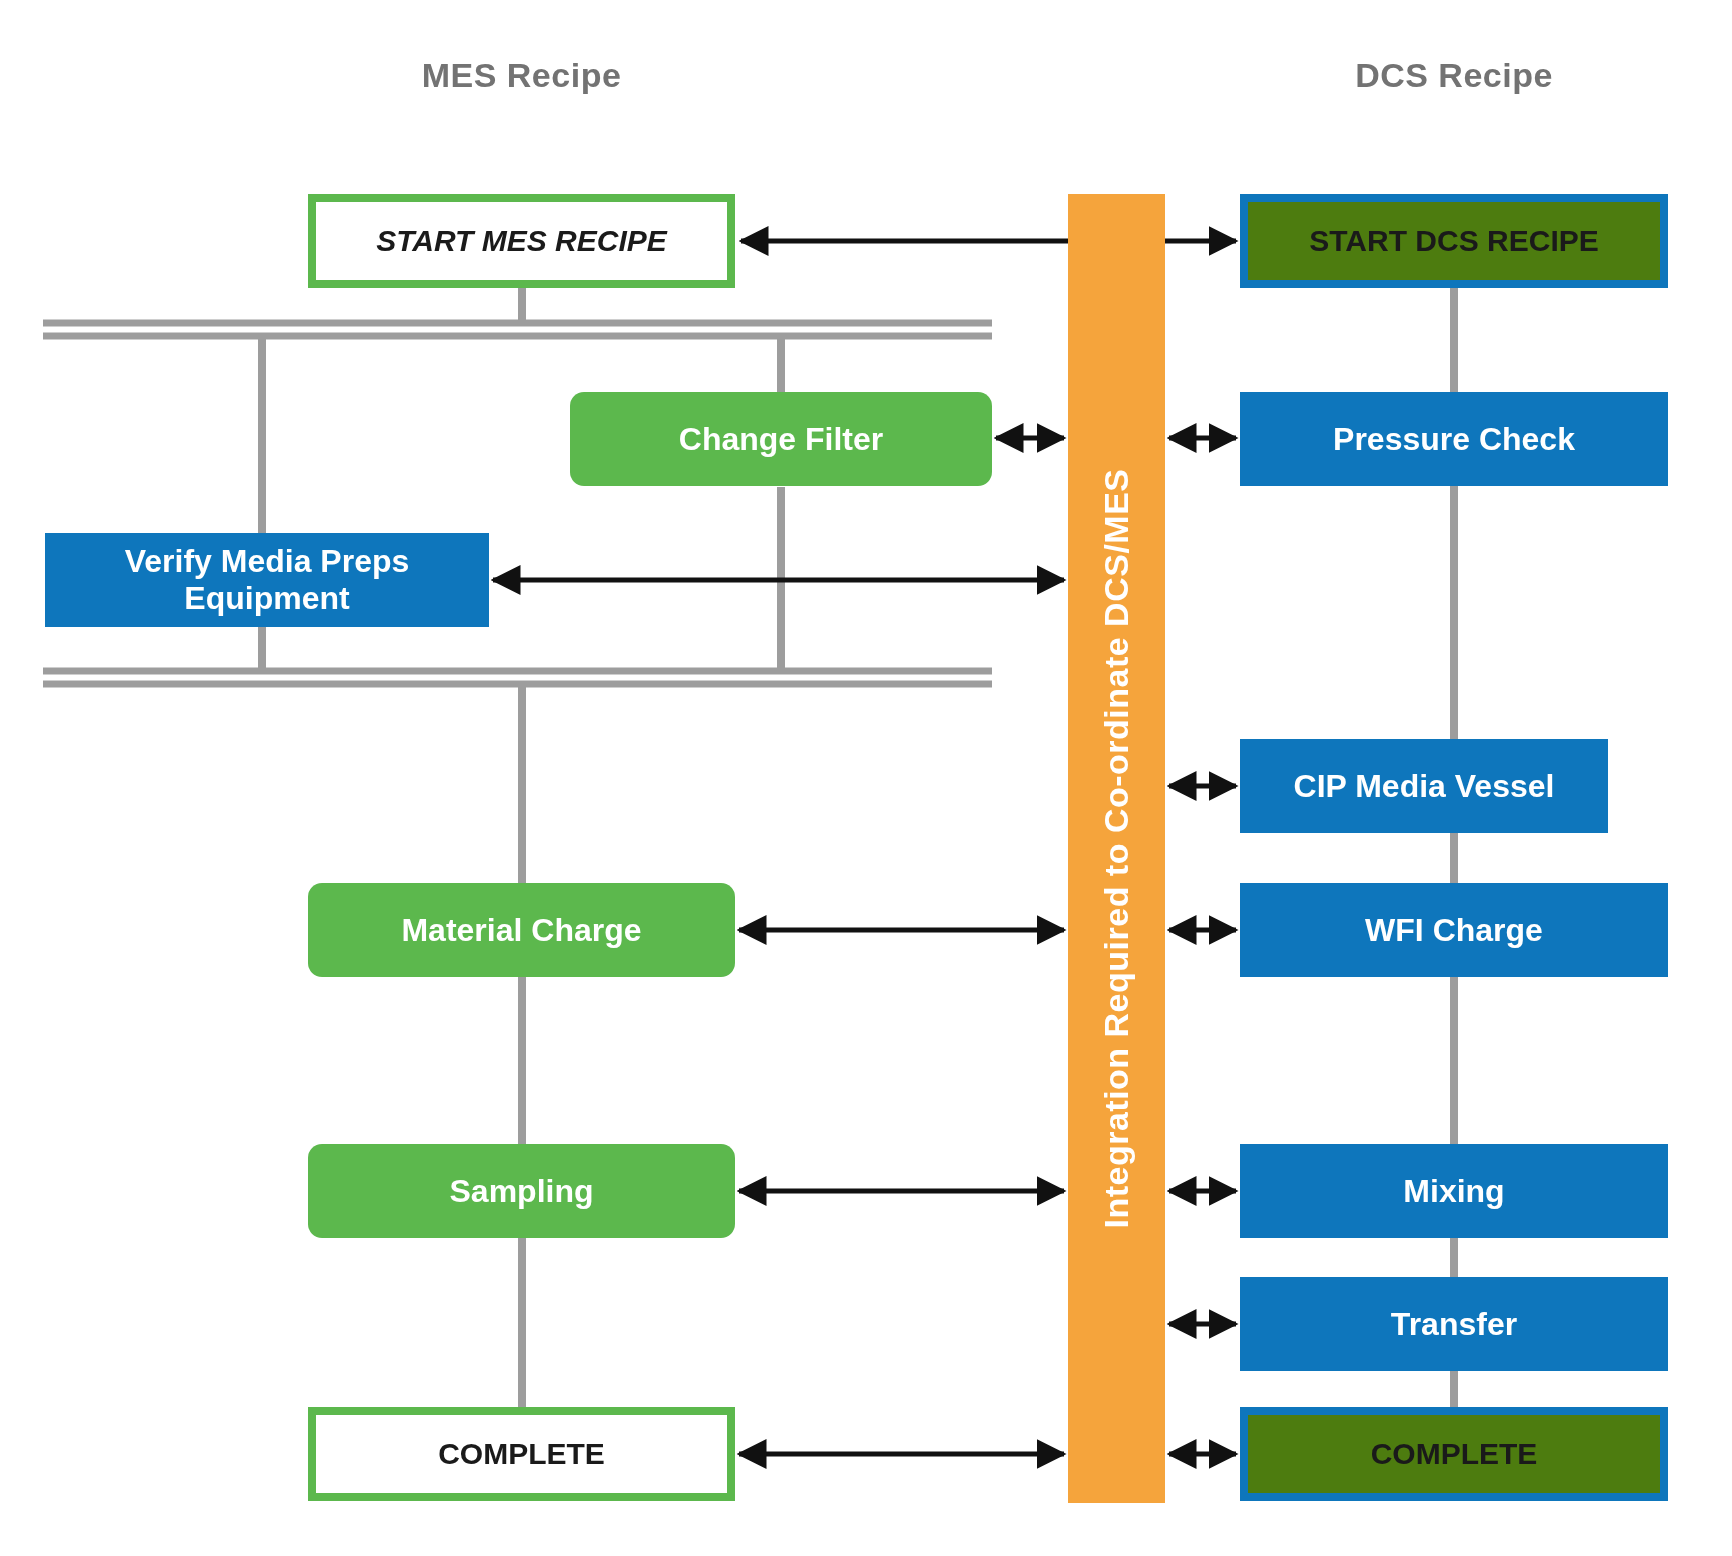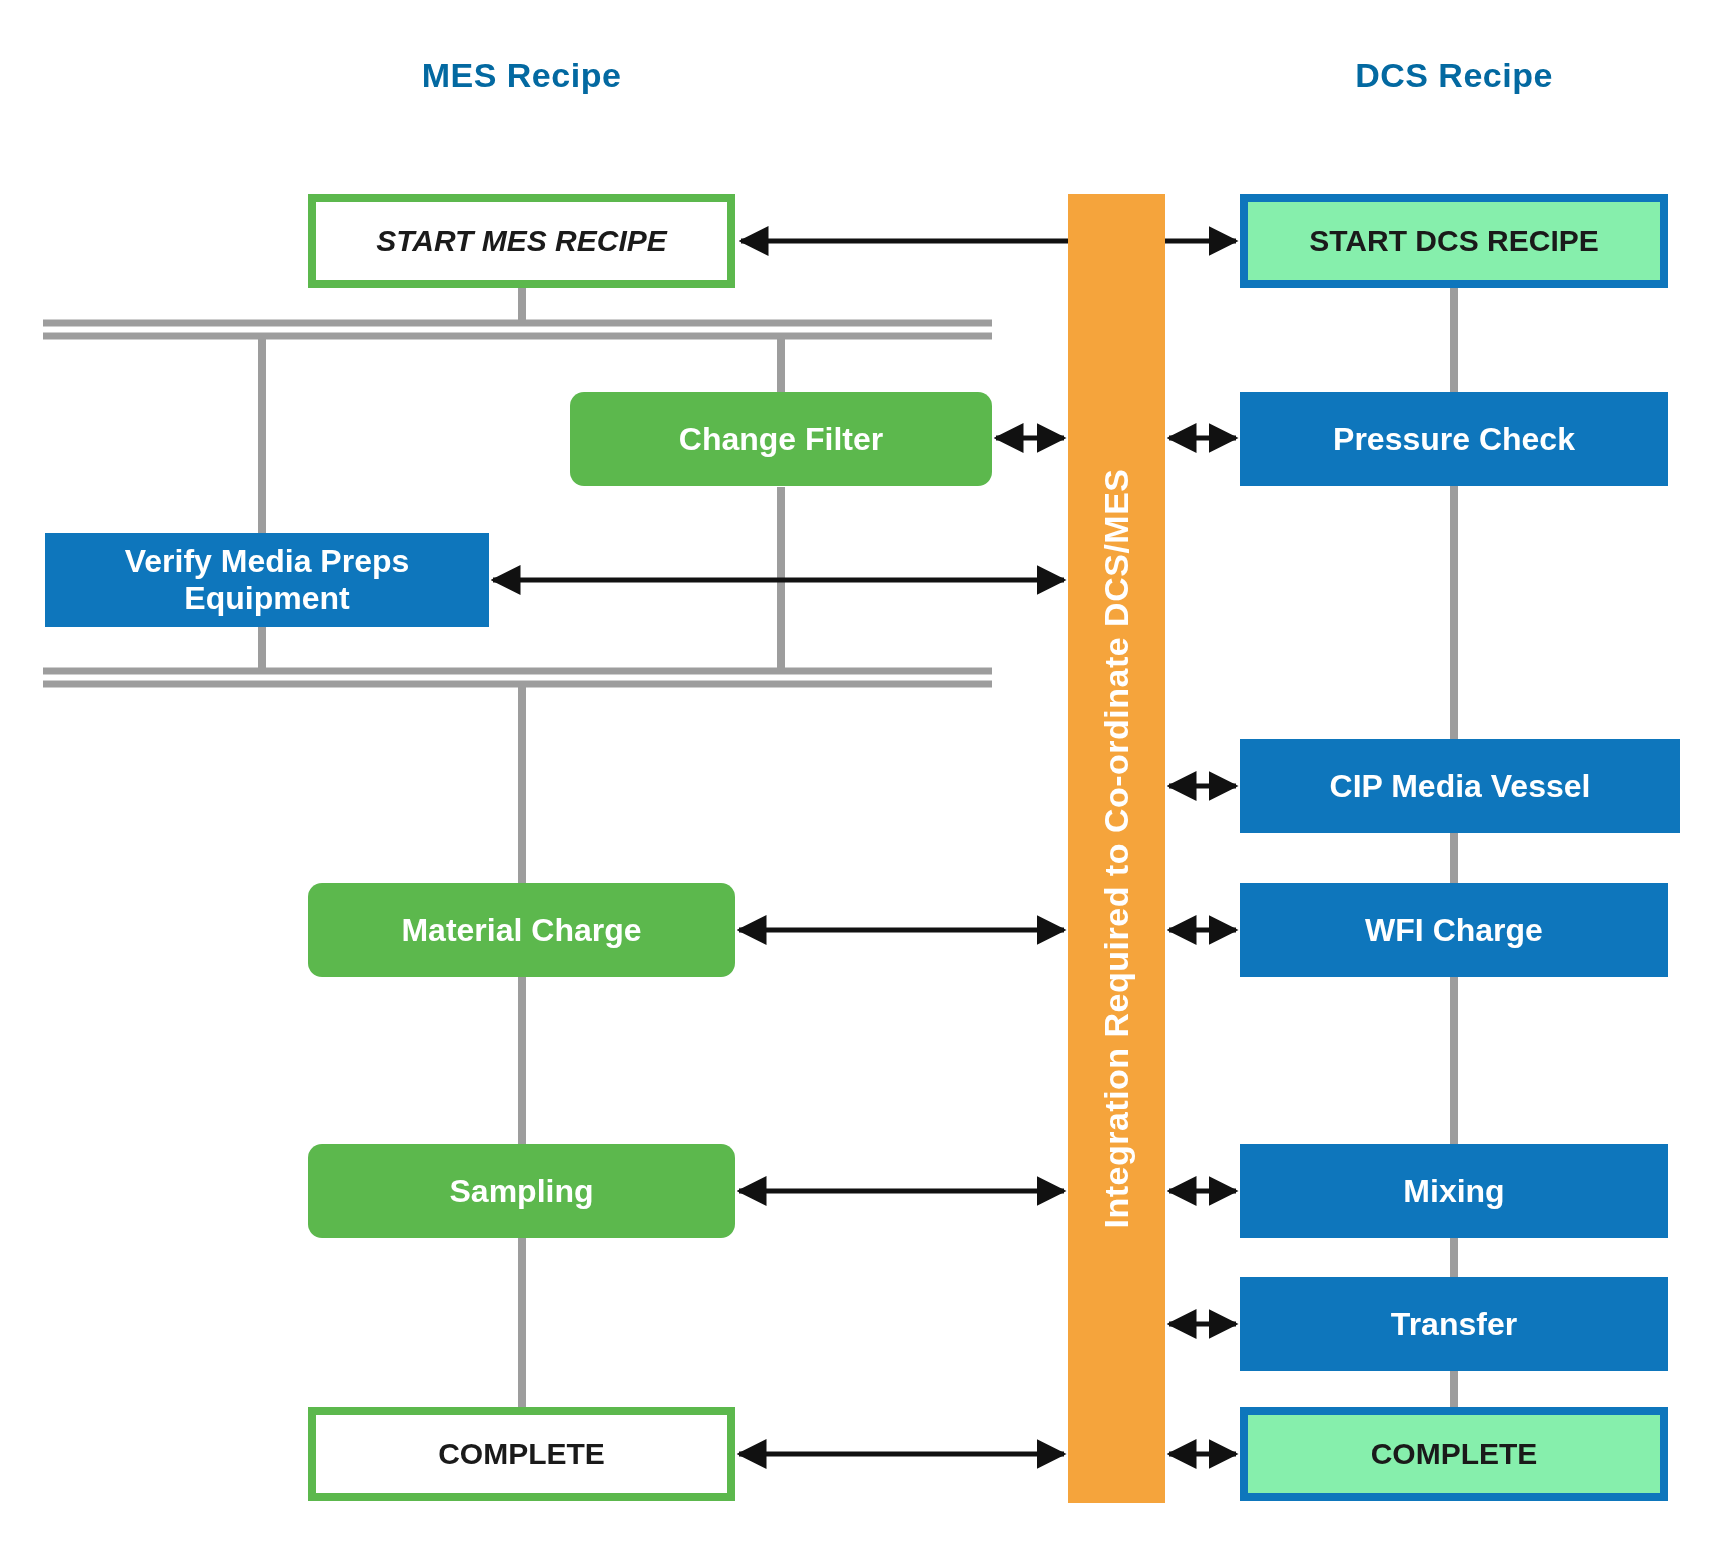--- a/index.html
+++ b/index.html
@@ -5,33 +5,33 @@
   html,body{margin:0;padding:0;background:#fff;}
   .canvas{
     position:relative;
     width:1732px;height:1556px;
     background:#fff;
     font-family:"Liberation Sans","DejaVu Sans",sans-serif;
     overflow:hidden;
   }
   .lane-title{
     position:absolute;
-    font-size:34px;font-weight:bold;color:#0369a1;
+    font-size:34px;font-weight:bold;color:#737373;
     text-align:center;letter-spacing:0.5px;
   }
   .wires{position:absolute;left:0;top:0;width:1732px;height:1556px;}
   .box{
     position:absolute;height:94px;box-sizing:border-box;
     display:flex;align-items:center;justify-content:center;
     font-weight:bold;font-size:32px;color:#fff;text-align:center;
   }
   .fill-green{background:var(--green,#5CB84D);border-radius:14px;}
   .fill-blue{background:var(--blue,#0E76BC);}
   .outline-green{background:#fff;border:8px solid var(--green,#5CB84D);color:#1a1a1a;font-size:30px;}
-  .outline-blue{background:#86efac;border:8px solid var(--blue,#0E76BC);color:#1a1a1a;font-size:30px;}
+  .outline-blue{background:#4d7c0f;border:8px solid var(--blue,#0E76BC);color:#1a1a1a;font-size:30px;}
   .orange-bar{
     position:absolute;left:1068px;top:194px;width:97px;height:1309px;
     background:var(--orange,#F5A43C);
     display:flex;align-items:center;justify-content:center;
   }
   .orange-bar .vtext{
     transform:rotate(-90deg);
     white-space:nowrap;
     color:#fff;font-weight:bold;font-size:34px;letter-spacing:0.5px;
   }
@@ -117,21 +117,21 @@
   <div class="box outline-green" style="left:308px;top:1407px;width:427px;">
     <span>COMPLETE</span>
   </div>
 
   <div class="box outline-blue" style="left:1240px;top:194px;width:428px;">
     <span>START DCS RECIPE</span>
   </div>
   <div class="box fill-blue" style="left:1240px;top:392px;width:428px;">
     <span>Pressure Check</span>
   </div>
-  <div class="box fill-blue" style="left:1240px;top:739px;width:440px;">
+  <div class="box fill-blue" style="left:1240px;top:739px;width:368px;">
     <span>CIP Media Vessel</span>
   </div>
   <div class="box fill-blue" style="left:1240px;top:883px;width:428px;">
     <span>WFI Charge</span>
   </div>
   <div class="box fill-blue" style="left:1240px;top:1144px;width:428px;">
     <span>Mixing</span>
   </div>
   <div class="box fill-blue" style="left:1240px;top:1277px;width:428px;">
     <span>Transfer</span>

